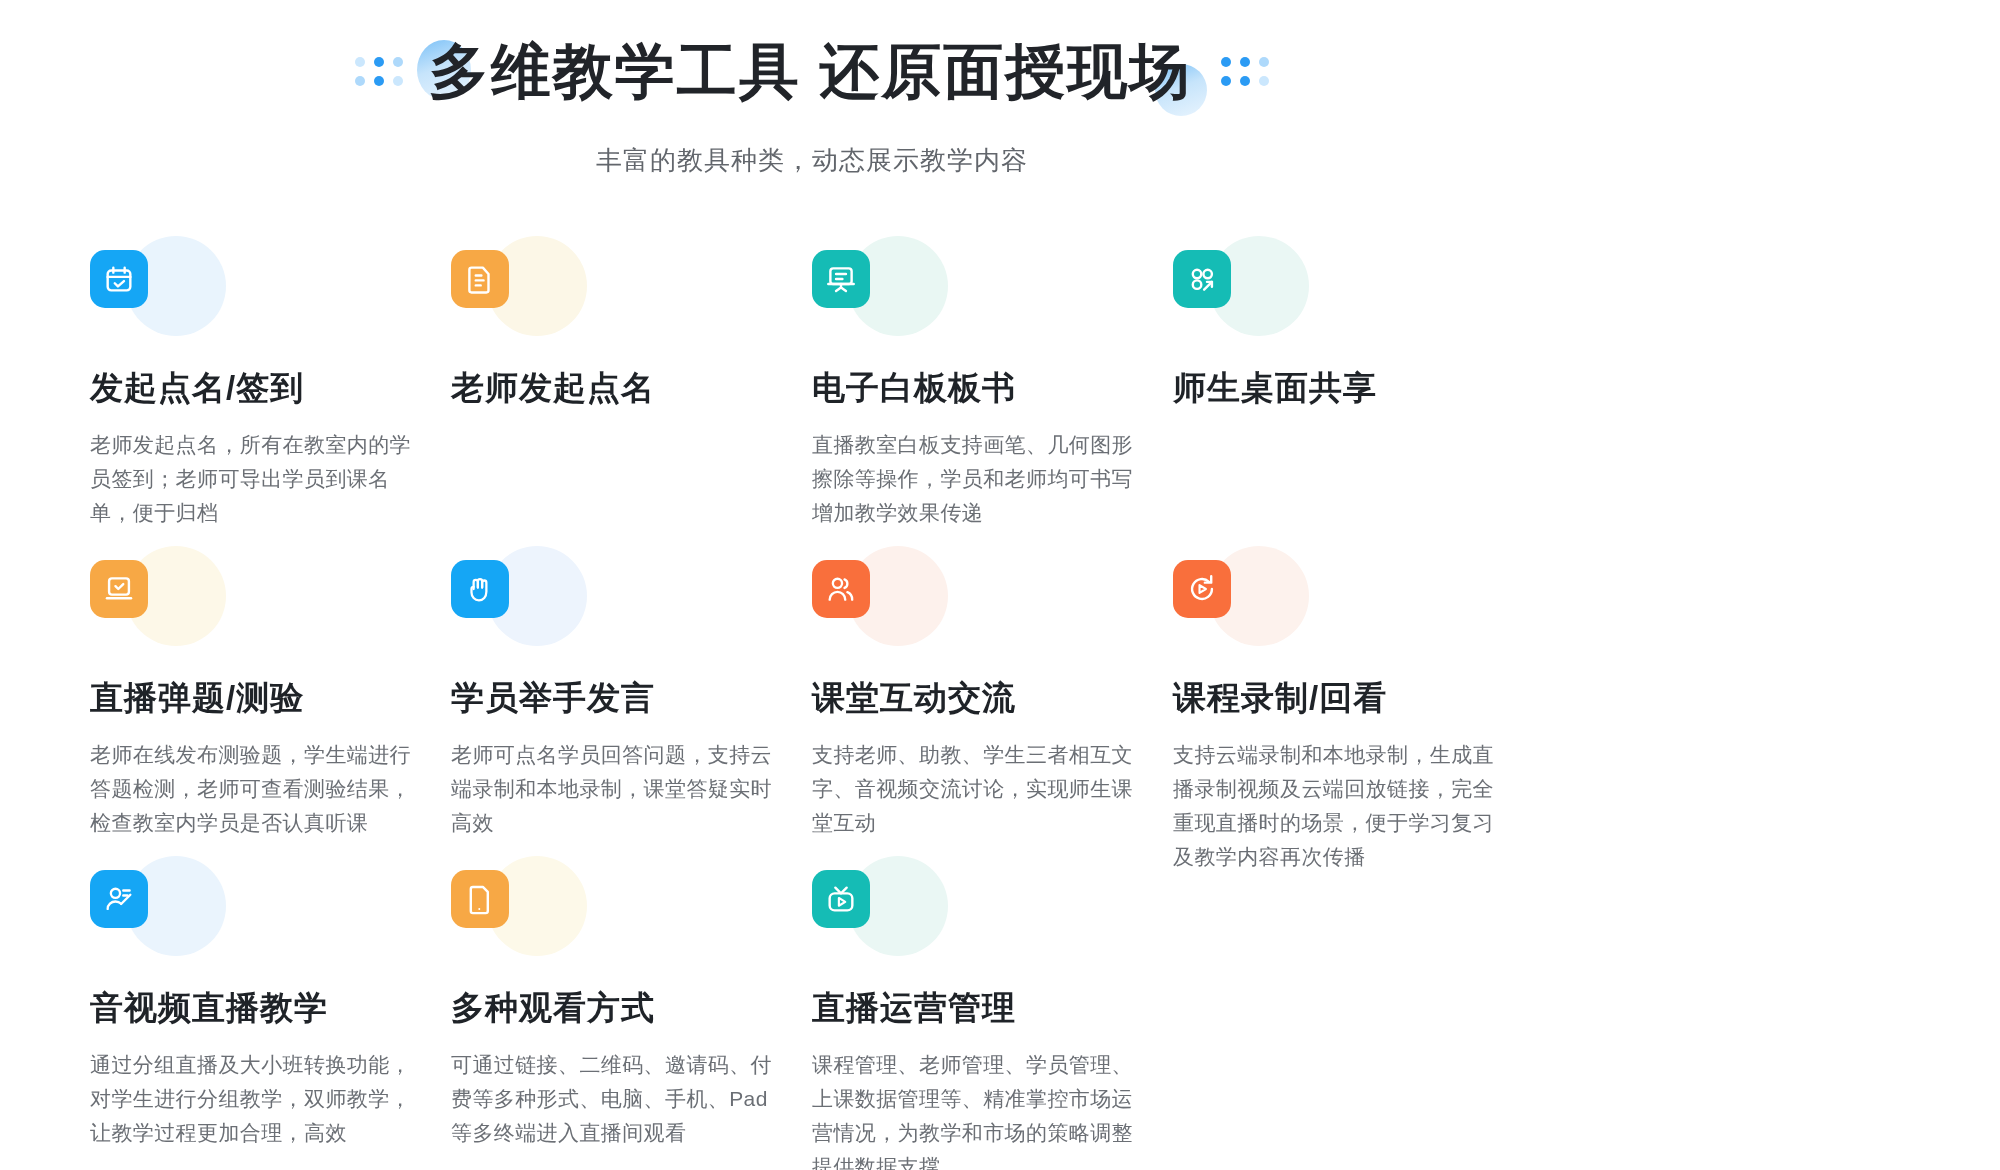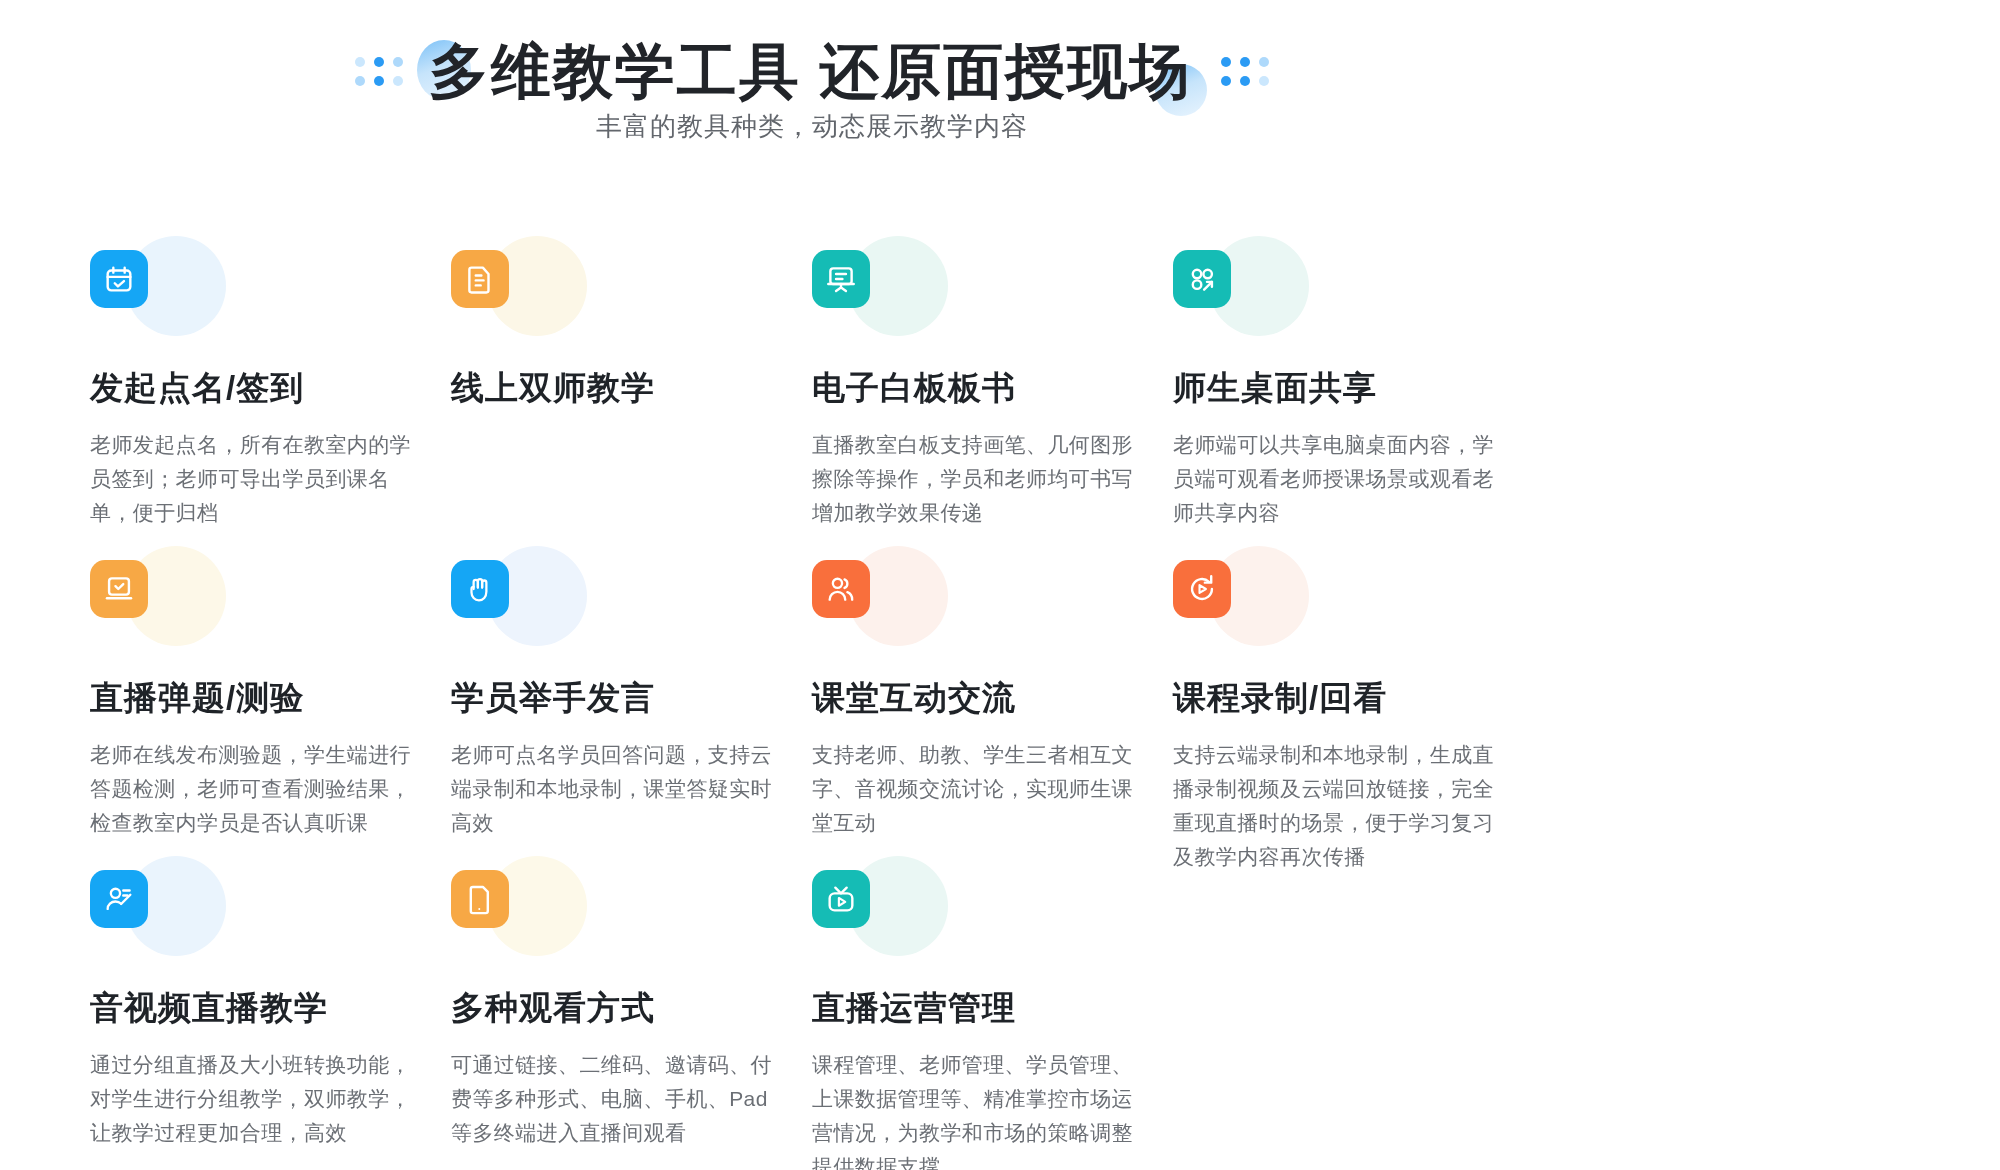--- a/index.html
+++ b/index.html
@@ -34,21 +34,21 @@
   
   .blob {
     position:absolute; border-radius:50%;
     background:linear-gradient(160deg,#7cc1f7 0%,#c6e4fb 45%,#e8f4fe 100%);
     z-index:1; pointer-events:none;
   }
   .blob.b1 { width:54px; height:60px; left:62px; top:6px; }
   .blob.b2 { width:52px; height:52px; right:62px; top:30px; }
 
   .subtitle {
-    font-size:26px; color:#62666c; letter-spacing:1px;
+    margin-top:34px; font-size:26px; color:#62666c; letter-spacing:1px;
   }
 
   
   .grid {
     position:absolute; left:0; right:0; top:250px;
     display:grid;
     grid-template-columns:repeat(4, 1fr);
     grid-template-rows:repeat(3, 310px);
     padding:0 90px 0 90px;
     column-gap:0px;
@@ -133,21 +133,21 @@
     <div class="card">
       <div class="icon-wrap">
         <span class="icon-halo" style="background:#fcf7e7"></span>
         <span class="icon-box" style="background:#f7a845">
           <svg viewBox="0 0 48 48" fill="none" stroke="#fff" stroke-width="3.4" stroke-linecap="round" stroke-linejoin="round">
             <path d="M12 8h16l8 9v23a3 3 0 0 1-3 3H12a3 3 0 0 1-3-3V11a3 3 0 0 1 3-3z"></path>
             <path d="M18 19h8M18 26h11M18 33h7"></path>
           </svg>
         </span>
       </div>
-      <div class="card-title">线上双师教学</div>
+      <div class="card-title">老师发起点名</div>
     </div>
 
     <div class="card">
       <div class="icon-wrap">
         <span class="icon-halo" style="background:#e9f7f3"></span>
         <span class="icon-box" style="background:#15bcb5">
           <svg viewBox="0 0 48 48" fill="none" stroke="#fff" stroke-width="3.4" stroke-linecap="round" stroke-linejoin="round">
             <rect x="9" y="9" width="30" height="22" rx="4"></rect>
             <path d="M17 17h14M17 24h9"></path>
             <path d="M6 31h36"></path>
@@ -166,21 +166,20 @@
           <svg viewBox="0 0 48 48" fill="none" stroke="#fff" stroke-width="3.4" stroke-linecap="round" stroke-linejoin="round">
             <circle cx="17" cy="17" r="6"></circle>
             <circle cx="32" cy="17" r="6"></circle>
             <circle cx="17" cy="32" r="6"></circle>
             <path d="M27 39l11-11"></path>
             <path d="M38 28h-7M38 28v7"></path>
           </svg>
         </span>
       </div>
       <div class="card-title">师生桌面共享</div>
-      <div class="card-desc">老师端可以共享电脑桌面内容，学员端可观看老师授课场景或观看老师共享内容</div>
     </div>
 
     <div class="card">
       <div class="icon-wrap">
         <span class="icon-halo" style="background:#fdf8e8"></span>
         <span class="icon-box" style="background:#f7a845">
           <svg viewBox="0 0 48 48" fill="none" stroke="#fff" stroke-width="3.4" stroke-linecap="round" stroke-linejoin="round">
             <rect x="10" y="9" width="28" height="23" rx="4"></rect>
             <path d="M19 20l4 4 7-7"></path>
             <path d="M7 37h34"></path>

